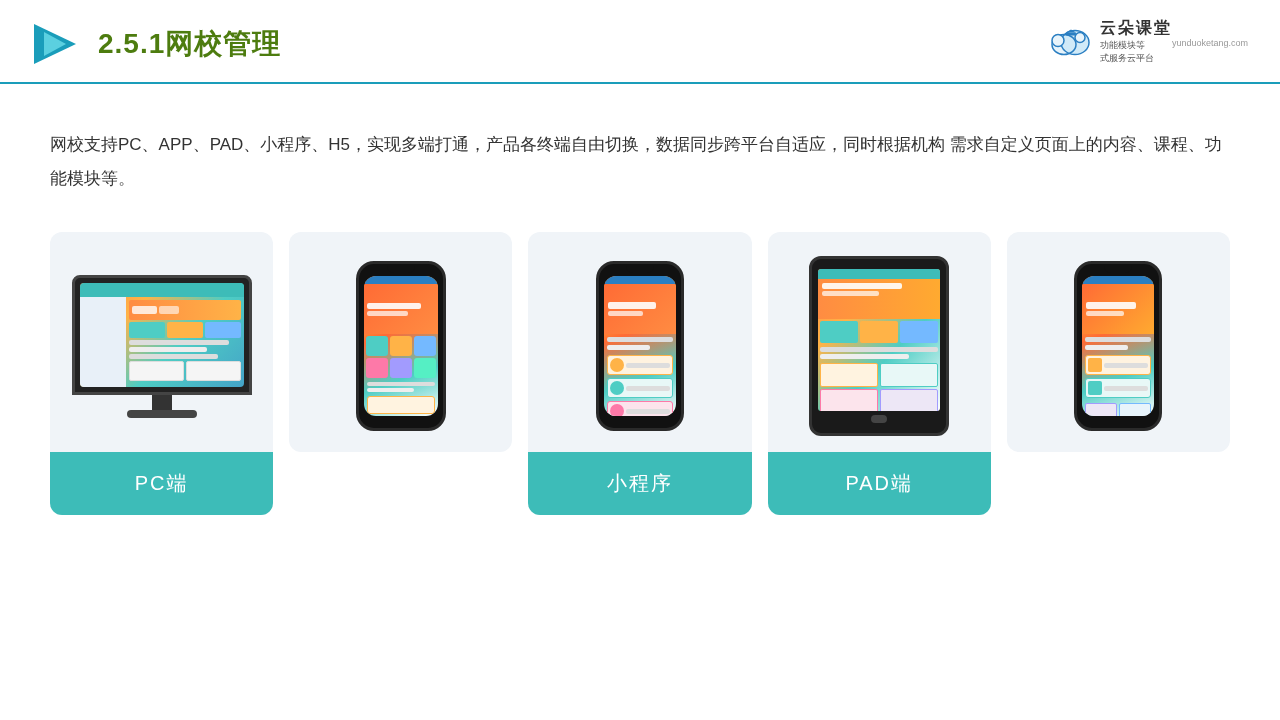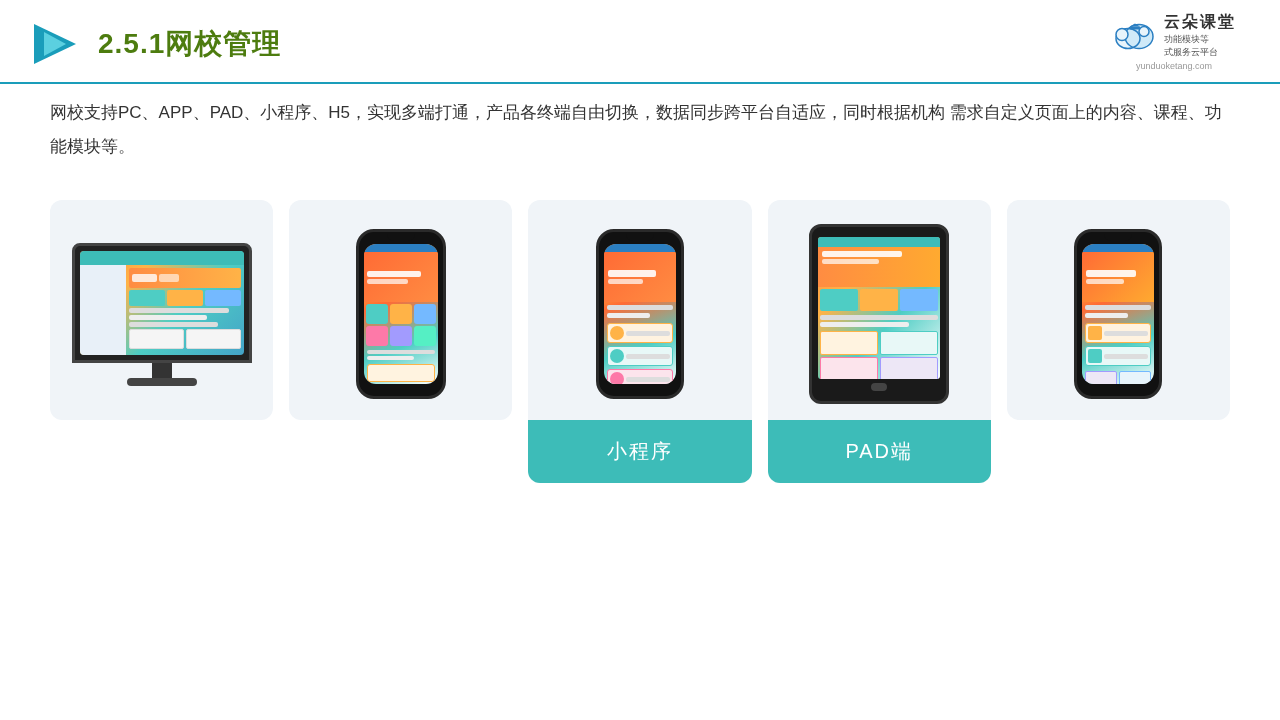--- a/index.html
+++ b/index.html
@@ -27,25 +27,25 @@
       flex-shrink: 0;
     }
     .page-title {
       font-size: 28px;
       font-weight: bold;
       color: #4d7c0f;
       letter-spacing: 1px;
     }
     .brand-logo {
       position: absolute;
-      right: 44px;
+      right: 32px;
       top: 50%;
       transform: translateY(-50%);
       display: flex;
-      flex-direction: column;
+      flex-direction: row;
       align-items: center;
     }
     .brand-logo-inner {
       display: flex;
       align-items: center;
       gap: 6px;
     }
     .cloud-icon {
       width: 46px;
       height: 34px;
@@ -67,21 +67,21 @@
     }
     .brand-url {
       font-size: 9px;
       color: #999;
       text-align: left;
       margin-top: 2px;
     }
 
     
     .main {
-      padding: 12px 50px 20px 50px;
+      padding: 44px 50px 20px 50px;
     }
     .description {
       font-size: 17px;
       color: #333;
       line-height: 2;
       margin-bottom: 36px;
     }
 
     
     .cards-row {
@@ -297,20 +297,21 @@
                     </div>
                   </div>
                 </div>
               </div>
             </div>
           </div>
           <div class="monitor-neck"></div>
           <div class="monitor-base"></div>
         </div>
       </div>
+      <div class="card-label">PC端</div>
     </div>
 
     <div class="card">
       <div class="card-image-area">
         <div class="phone-frame" style="width:90px;height:170px;">
           <div class="phone-notch"></div>
           <div class="phone-screen">
             <div class="screen-content">
               <div style="width:100%;height:8px;background:#2b7fc2;"></div>
               <div style="width:100%;padding:3px;background:linear-gradient(135deg,#ff6b35,#ff8c42);height:50px;display:flex;flex-direction:column;justify-content:center;gap:2px;">

